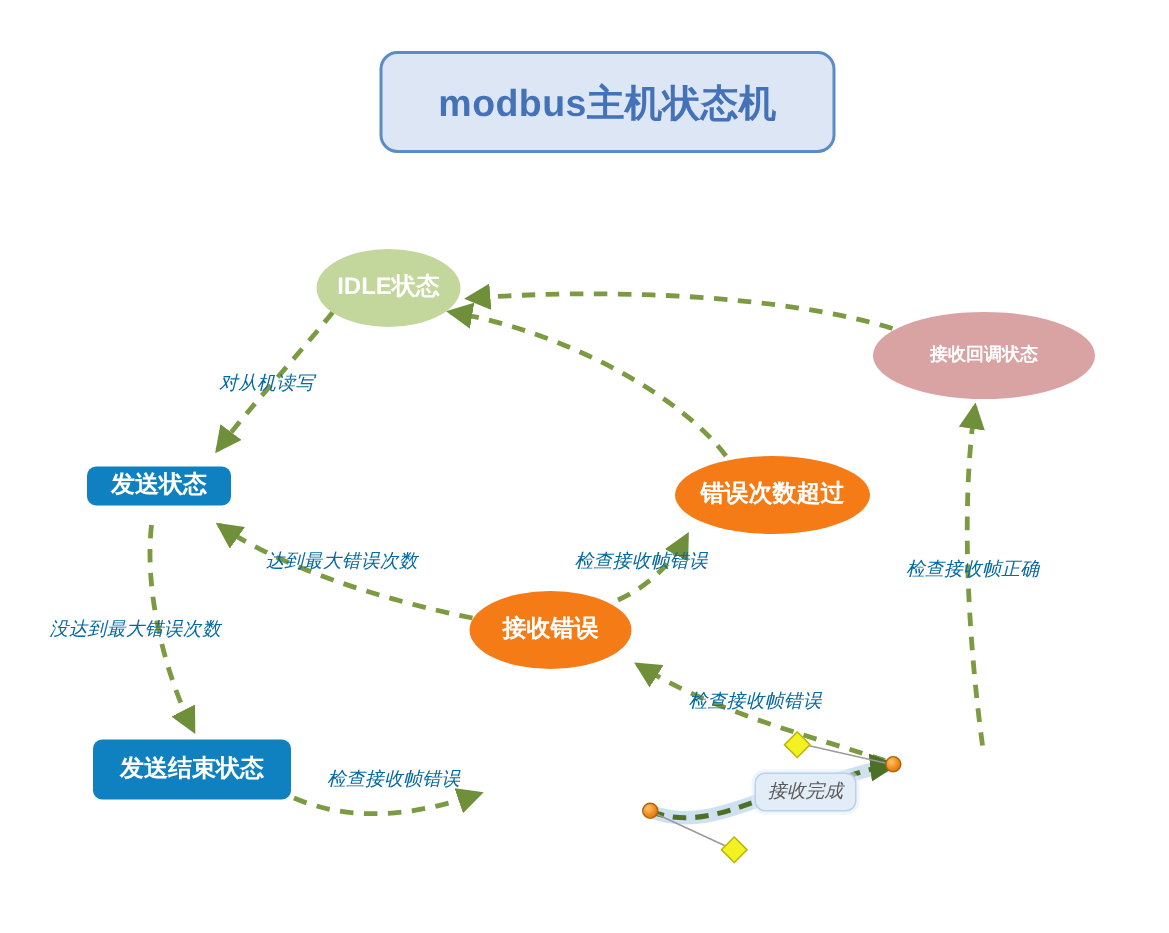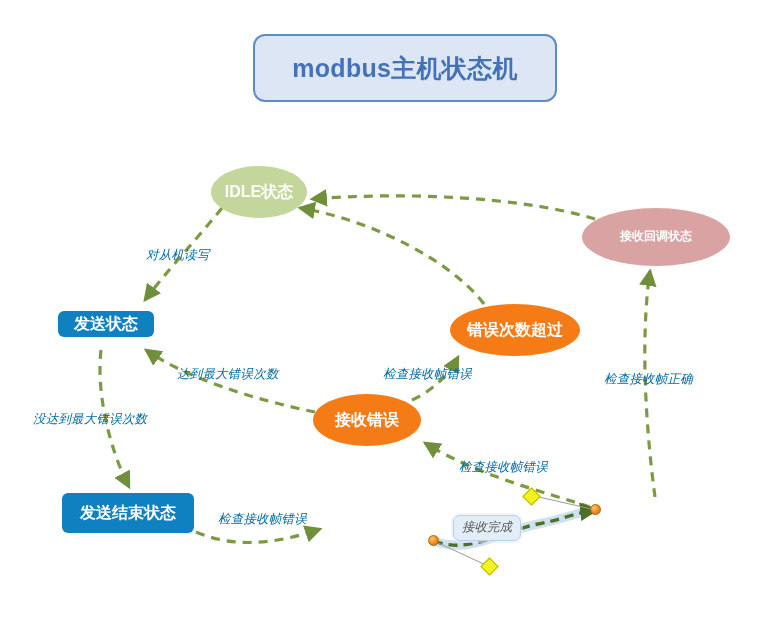--- a/index.html
+++ b/index.html
@@ -207,21 +207,21 @@
   </div>
 
   <div class="edge-label" style="left:459px; top:459px;">
     <span>检查接收帧错误</span>
   </div>
 
   <div class="edge-label" style="left:604px; top:371px;">
     <span>检查接收帧正确</span>
   </div>
 
-  <div class="edge-label-chip" style="left:453px; top:515px;">
+  <div class="edge-label-chip" style="left:503px; top:515px;">
     <span>接收完成</span>
   </div>
 
   <div class="handle-dot" style="left:428px; top:535px;"></div>
   <div class="handle-dot" style="left:590px; top:504px;"></div>
   <div class="handle-diamond" style="left:483px; top:560px;"></div>
   <div class="handle-diamond" style="left:525px; top:490px;"></div>
 
 </div>
 

